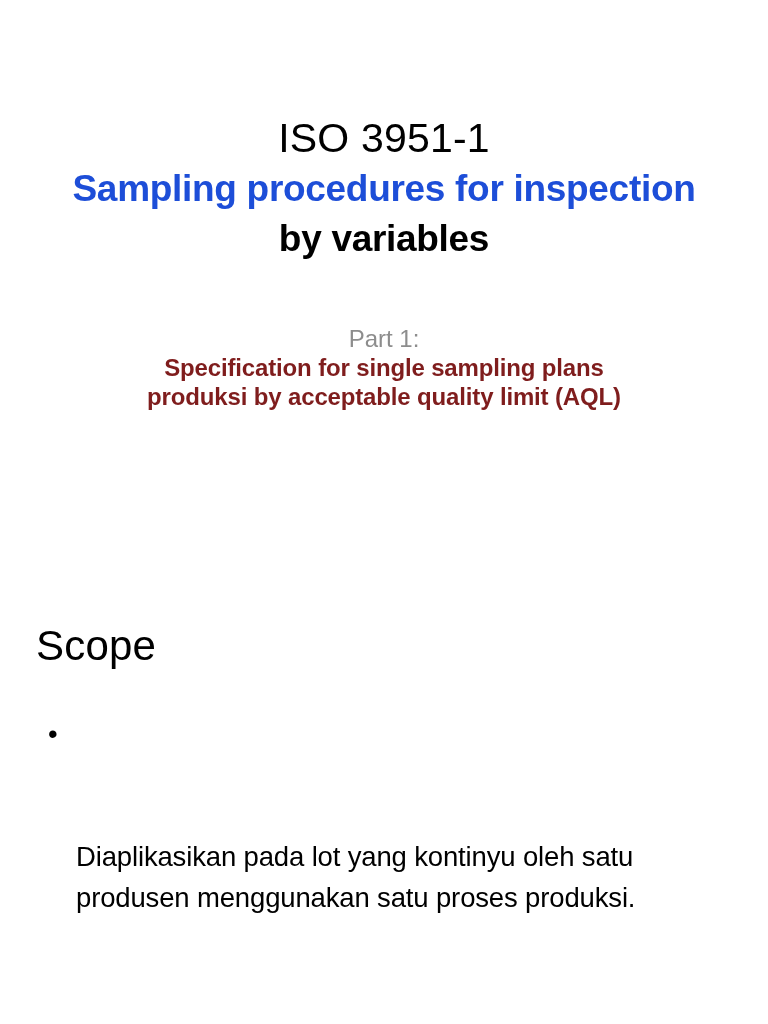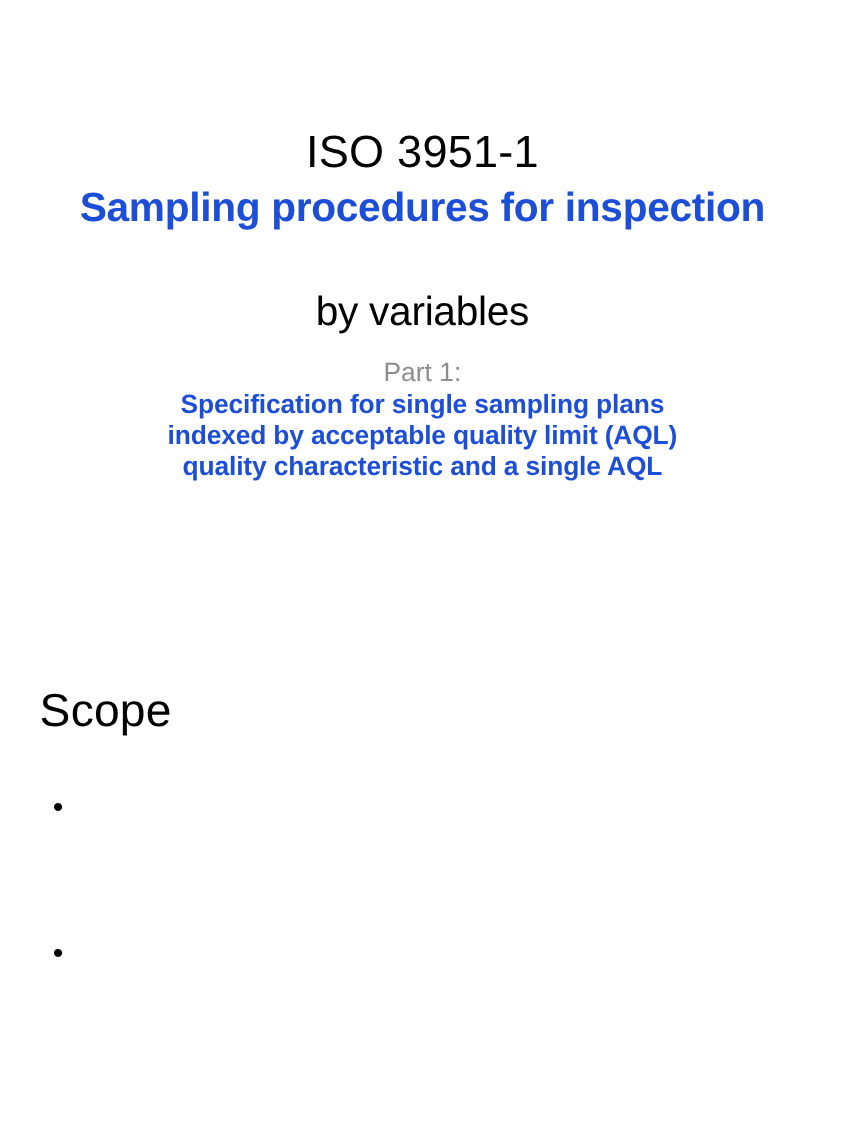--- a/index.html
+++ b/index.html
@@ -47,26 +47,25 @@
     font-size: 37px;
     font-weight: 700;
     line-height: 50px;
     letter-spacing: -0.3px;
     color: #1d4ed8;
     white-space: nowrap;
   }
 
   .title-line-3 {
     font-size: 37px;
-    font-weight: 400;
+    font-weight: 700;
     line-height: 50px;
     letter-spacing: -0.3px;
     color: #000000;
     white-space: nowrap;
-    margin-top: 44px;
   }
 
   
   .subtitle-block {
     position: absolute;
     top: 324px;
     left: 84px;
     width: 600px;
     text-align: center;
     color: #8d8d8d;
@@ -78,21 +77,21 @@
     line-height: 30px;
     color: #8d8d8d;
     white-space: nowrap;
   }
 
   .subtitle-line {
     font-size: 24px;
     font-weight: 700;
     line-height: 28.5px;
     letter-spacing: -0.15px;
-    color: #1d4ed8;
+    color: #7f1d1d;
     white-space: nowrap;
   }
 
   
   .section-heading {
     position: absolute;
     top: 620px;
     left: 36px;
     width: 696px;
     text-align: left;
@@ -146,29 +145,29 @@
 
   <div class="title-block">
     <div class="title-line-1">ISO 3951-1</div>
     <div class="title-line-2">Sampling procedures for inspection</div>
     <div class="title-line-3">by variables</div>
   </div>
 
   <div class="subtitle-block">
     <div class="subtitle-part">Part 1:</div>
     <div class="subtitle-line">Specification for single sampling plans</div>
-    <div class="subtitle-line">indexed by acceptable quality limit (AQL)</div>
-    <div class="subtitle-line">quality characteristic and a single AQL</div>
+    <div class="subtitle-line">produksi by acceptable quality limit (AQL)</div>
   </div>
 
   <div class="section-heading">Scope</div>
 
   <ul class="bullet-list">
     <li class="bullet-item">
       <span class="marker">•</span>
+      <span class="bullet-text">Diaplikasikan pada lot yang kontinyu oleh satu produsen menggunakan satu proses produksi.</span>
     </li>
     <li class="bullet-item">
       <span class="marker">•</span>
       
     </li>
 
   </ul>
 
 </div>
 

